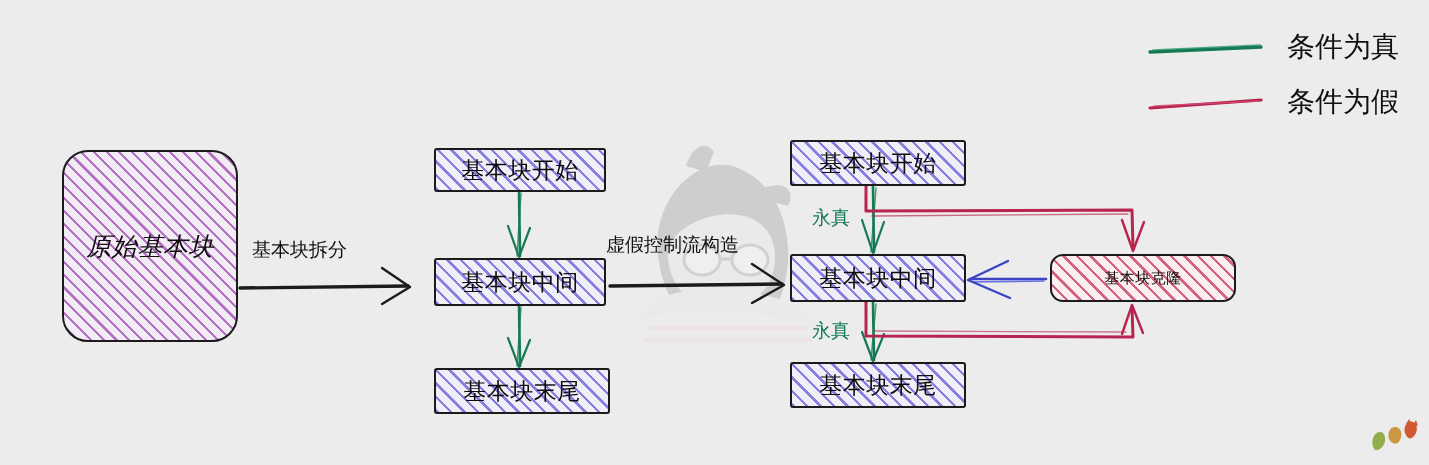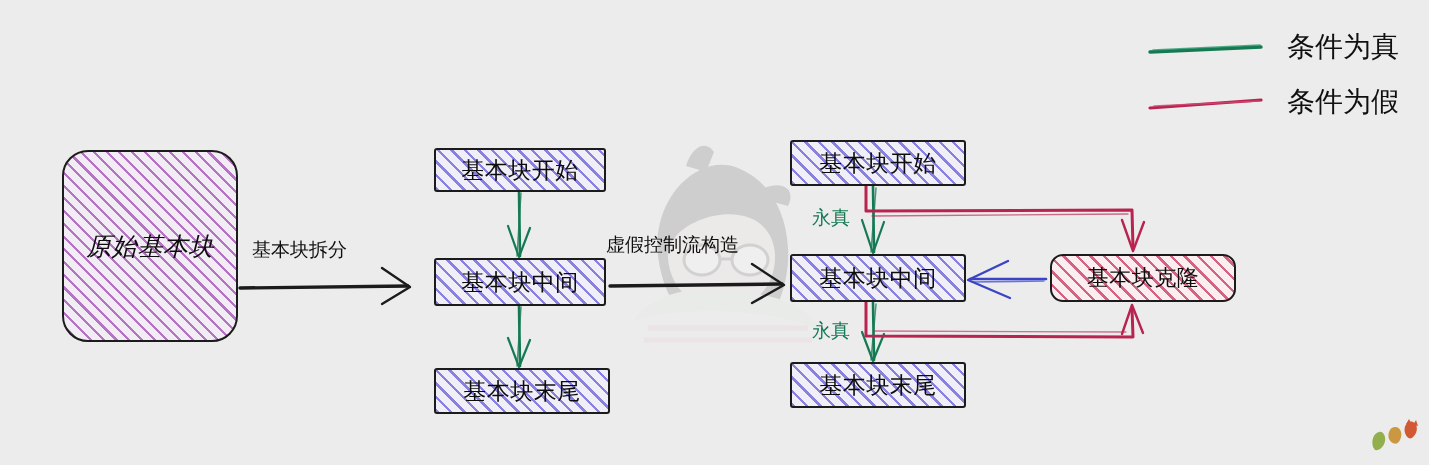--- a/index.html
+++ b/index.html
@@ -62,21 +62,21 @@
     background-image: repeating-linear-gradient(
         45deg,
         rgba(125, 117, 222, 0.9) 0px,
         rgba(125, 117, 222, 0.9) 2.4px,
         rgba(240, 239, 248, 0) 2.4px,
         rgba(240, 239, 248, 0) 9.5px);
   }
 
   .node-pink {
     border-radius: 13px;
-    font-size: 22px;
+    font-size: 15px;
     background-color: #fbeef1;
     background-image: repeating-linear-gradient(
         45deg,
         rgba(200, 60, 98, 0.78) 0px,
         rgba(200, 60, 98, 0.78) 2.4px,
         rgba(251, 238, 241, 0) 2.4px,
         rgba(251, 238, 241, 0) 9.5px);
   }
 
   .n-m-start  { left: 434px; top: 148px; width: 172px; height: 44px; }

